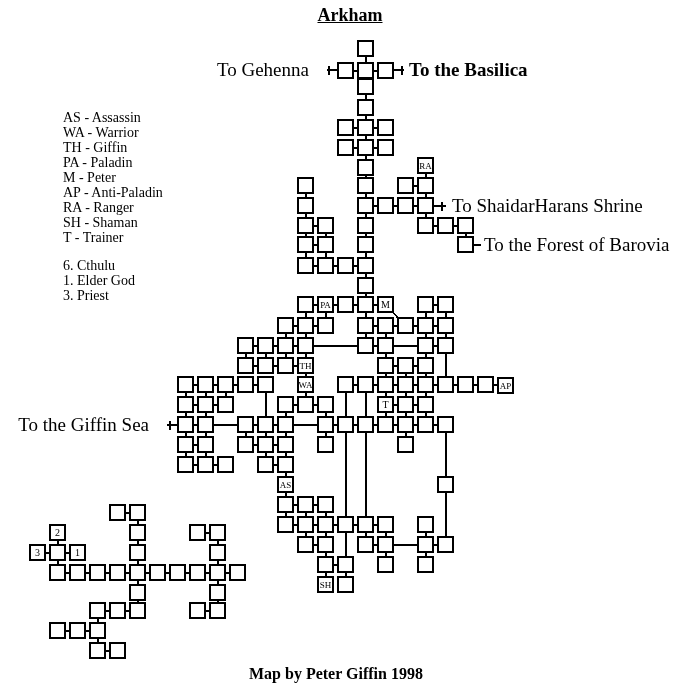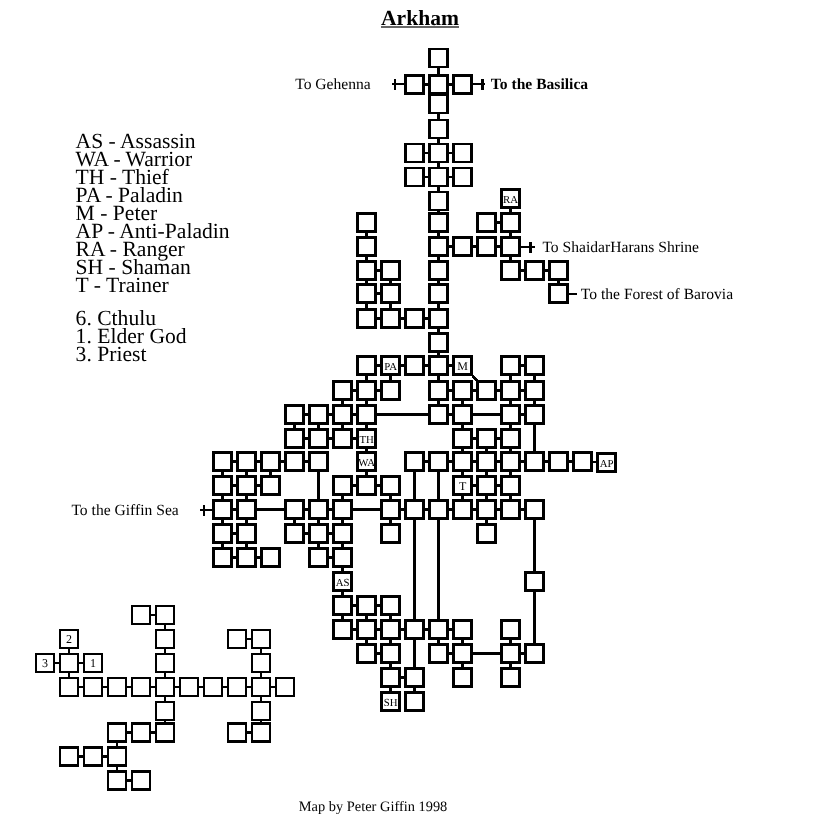--- a/index.html
+++ b/index.html
@@ -7,25 +7,25 @@
     position:relative;width:684px;height:700px;background:#ffffff;overflow:hidden;
     font-family:"Liberation Serif","DejaVu Serif",serif;color:#000;
   }
   #map-svg{position:absolute;left:0;top:0;}
   .page-title{
     position:absolute;top:5px;left:0;width:700px;text-align:center;
     font-size:18px;font-weight:bold;text-decoration:underline;letter-spacing:0px;
   }
   .credit{
     position:absolute;top:665px;left:249px;
-    font-size:12px;font-weight:normal;
+    font-size:16px;font-weight:bold;
   }
-  .legend{position:absolute;font-size:18px;line-height:15px;white-space:nowrap;}
+  .legend{position:absolute;font-size:14px;line-height:15px;white-space:nowrap;}
   .legend .npc-list{margin-top:13px;}
-  .exit-label{position:absolute;font-size:13px;line-height:16px;white-space:nowrap;}
+  .exit-label{position:absolute;font-size:19px;line-height:16px;white-space:nowrap;}
 </style>
 </head>
 <body>
 
 <div id="stage">
   <div class="page-title">Arkham</div>
   <svg id="map-svg" width="700" height="700" shape-rendering="crispEdges">
       <line x1="365.5" y1="48.5" x2="365.5" y2="70.5" stroke="#000000" stroke-width="2"></line>
       <line x1="345.5" y1="70.5" x2="365.5" y2="70.5" stroke="#000000" stroke-width="2"></line>
       <line x1="365.5" y1="70.5" x2="385.5" y2="70.5" stroke="#000000" stroke-width="2"></line>
@@ -431,21 +431,21 @@
       <rect x="50" y="623" width="15" height="15" fill="#ffffff" stroke="#000000" stroke-width="2"></rect>
       <rect x="70" y="623" width="15" height="15" fill="#ffffff" stroke="#000000" stroke-width="2"></rect>
       <rect x="90" y="623" width="15" height="15" fill="#ffffff" stroke="#000000" stroke-width="2"></rect>
       <rect x="90" y="643" width="15" height="15" fill="#ffffff" stroke="#000000" stroke-width="2"></rect>
       <rect x="110" y="643" width="15" height="15" fill="#ffffff" stroke="#000000" stroke-width="2"></rect>
     </svg>
   <div class="legend" style="left: 63px; top: 110px;">
     <div class="class-list">
         <div>AS - Assassin</div>
         <div>WA - Warrior</div>
-        <div>TH - Thief</div>
+        <div>TH - Giffin</div>
         <div>PA - Paladin</div>
         <div>M - Peter</div>
         <div>AP - Anti-Paladin</div>
         <div>RA - Ranger</div>
         <div>SH - Shaman</div>
         <div>T - Trainer</div>
       </div>
     <div class="npc-list">
         <div>6. Cthulu</div>
         <div>1. Elder God</div>

